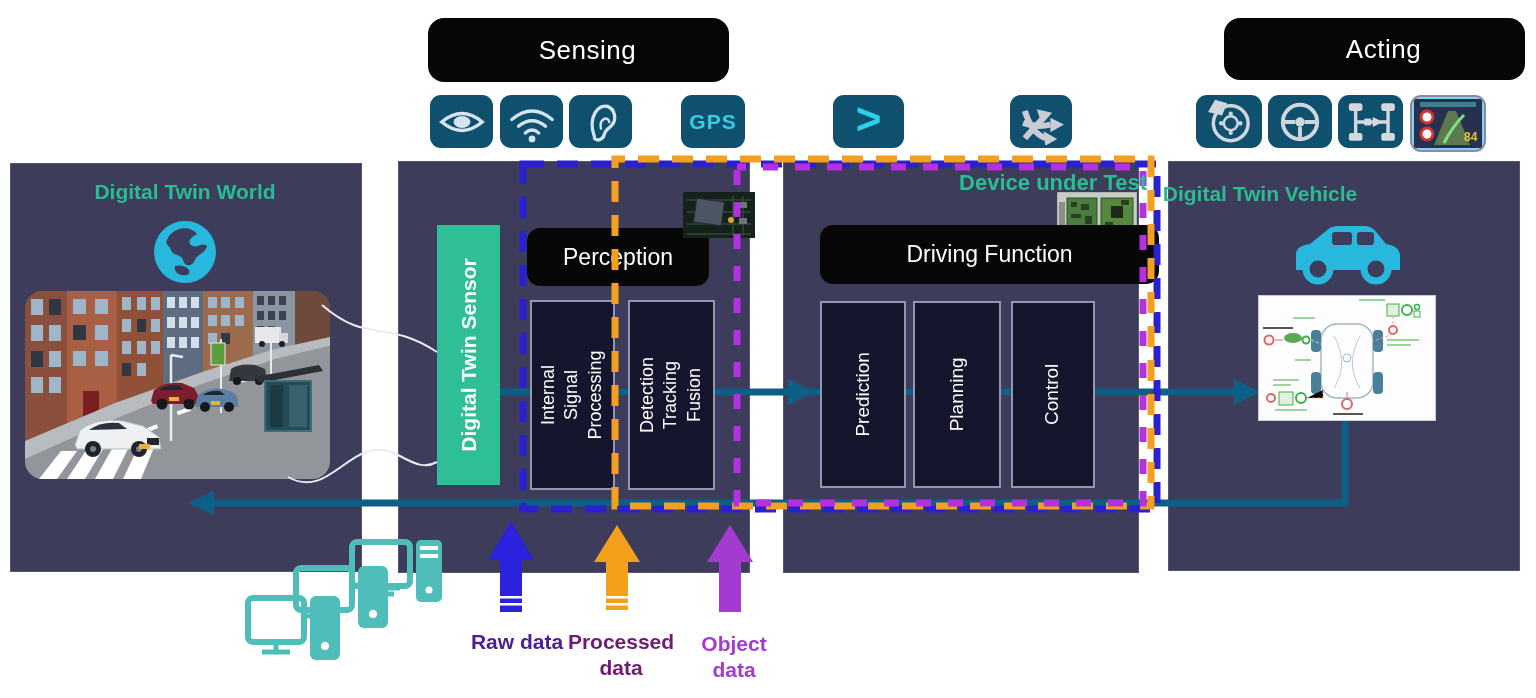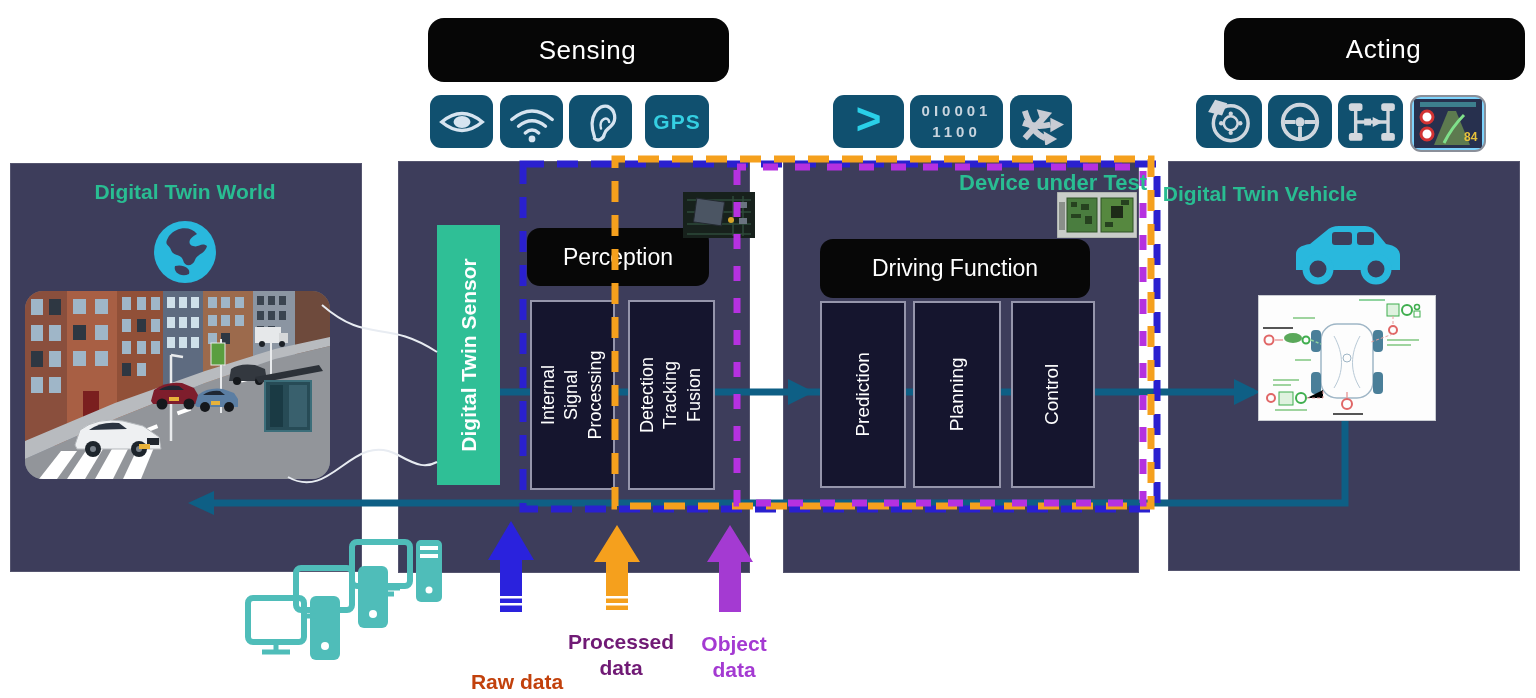--- a/index.html
+++ b/index.html
@@ -47,32 +47,26 @@
       <path d="M24,40 Q32,33 40,40" fill="none" stroke="#d6e4f0" stroke-width="4" stroke-linecap="round"></path>
       <circle cx="32" cy="47" r="4" fill="#d6e4f0"></circle>
     </svg>
   </div>
   <div class="tile" style="left:569px;top:95px;width:63px;height:53px;">
     <svg width="50" height="46" viewBox="0 0 60 56">
       <path d="M22,46 C13,20 28,6 38,9 C48,13 49,26 43,32 C39,37 35,37 34,43 C33,49 26,52 22,48" fill="none" stroke="#d6e4f0" stroke-width="4" stroke-linecap="round"></path>
       <path d="M30,36 C27,24 39,20 40,28" fill="none" stroke="#d6e4f0" stroke-width="3" stroke-linecap="round"></path>
     </svg>
   </div>
-  <div class="tile" style="left:645px;top:95px;width:64px;height:53px;">
+  <div class="tile" style="left:681px;top:95px;width:64px;height:53px;">
     <span class="gpstxt">GPS</span>
   </div>
 
   <div class="tile" style="left:833px;top:95px;width:71px;height:53px;">
     <span class="gttxt">&gt;</span>
-  </div>
-  <div class="tile" style="left:910px;top:95px;width:93px;height:53px;">
-    <div class="bintxt">
-      <div>0I0001</div>
-      <div>1100</div>
-    </div>
   </div>
   <div class="tile" style="left:1010px;top:95px;width:62px;height:53px;">
     <svg width="52" height="46" viewBox="0 0 58 54">
       <path d="M10,46 L30,24" stroke="#c9ccd4" stroke-width="7" fill="none"></path>
       <polygon points="24,12 42,16 30,30" fill="#c9ccd4"></polygon>
       <path d="M8,28 Q24,34 40,30" stroke="#c9ccd4" stroke-width="7" fill="none"></path>
       <polygon points="40,22 56,30 40,39" fill="#c9ccd4"></polygon>
       <path d="M10,14 Q18,40 34,46" stroke="#c9ccd4" stroke-width="7" fill="none"></path>
       <polygon points="32,38 48,47 34,55" fill="#c9ccd4"></polygon>
     </svg>
@@ -289,21 +283,21 @@
     <rect x="10" y="6" width="30" height="34" fill="#4a7d3f" stroke="#2e5227"></rect>
     <rect x="14" y="10" width="6" height="5" fill="#26421f"></rect>
       <rect x="24" y="12" width="8" height="6" fill="#26421f"></rect>
     <rect x="14" y="22" width="10" height="4" fill="#26421f"></rect>
       <rect x="28" y="24" width="7" height="8" fill="#26421f"></rect>
     <rect x="44" y="6" width="32" height="34" fill="#56883f" stroke="#2e5227"></rect>
     <rect x="54" y="14" width="12" height="12" fill="#1e2b18"></rect>
     <rect x="48" y="30" width="8" height="5" fill="#26421f"></rect>
       <rect x="64" y="8" width="8" height="5" fill="#26421f"></rect>
   </svg>
-  <div class="blackbox" style="left:820px;top:239px;width:270px;height:59px;">
+  <div class="blackbox" style="left:820px;top:225px;width:339px;height:59px;">
     <span>Driving Function</span>
   </div>
   <div class="navybox" style="left:820px;top:301px;width:82px;height:183px;">
     <span style="font-size:19px;">Prediction</span>
   </div>
   <div class="navybox" style="left:913px;top:301px;width:84px;height:183px;">
     <span style="font-size:19px;">Planning</span>
   </div>
   <div class="navybox" style="left:1011px;top:301px;width:80px;height:183px;">
     <span style="font-size:19px;">Control</span>
@@ -379,21 +373,21 @@
     <g>
       <polygon points="617,525 594,562 606,562 606,610 628,610 628,562 640,562" fill="#f5a01d"></polygon>
       <rect x="605" y="596" width="24" height="2.5" fill="#fff"></rect>
         <rect x="605" y="603" width="24" height="2.5" fill="#fff"></rect>
     </g>
     <g>
       <polygon points="730,525 707,562 719,562 719,612 741,612 741,562 753,562" fill="#a43ad2"></polygon>
     </g>
   </svg>
 
-  <div class="lbl" style="left:442px;top:629px;width:150px;color:#c2410c;margin-top:40px;">Raw data</div>
+  <div class="lbl" style="left:442px;top:629px;width:150px;color:#4c1d95;">Raw data</div>
   <div class="lbl" style="left:551px;top:629px;width:140px;color:#701a75;">Processed
 data</div>
   <div class="lbl" style="left:674px;top:631px;width:120px;color:#a43ad2;">Object
 data</div>
 
   <svg class="lay z3" width="1536" height="698">
     <g stroke="#4fbdb9" fill="none" stroke-width="6">
       <g>
         <rect x="352" y="542" width="58" height="44" rx="5"></rect>
         <path d="M381,586 L381,594 M368,594 H394" stroke-width="5"></path>

